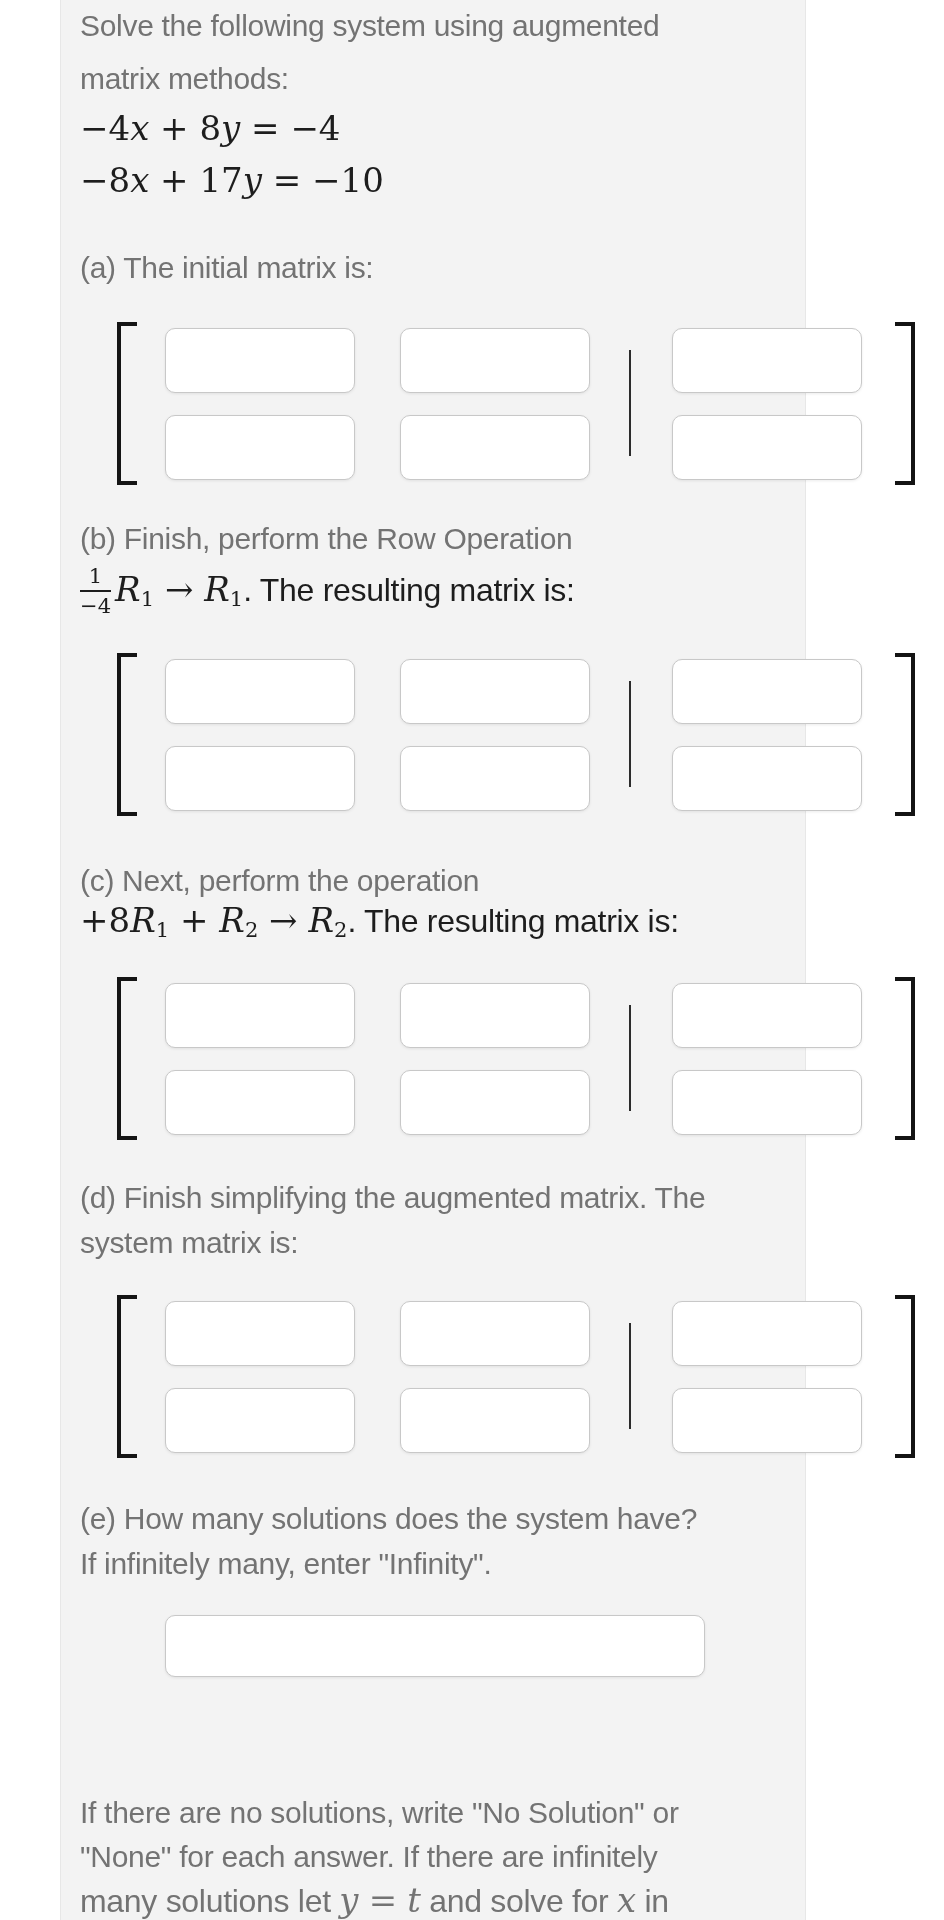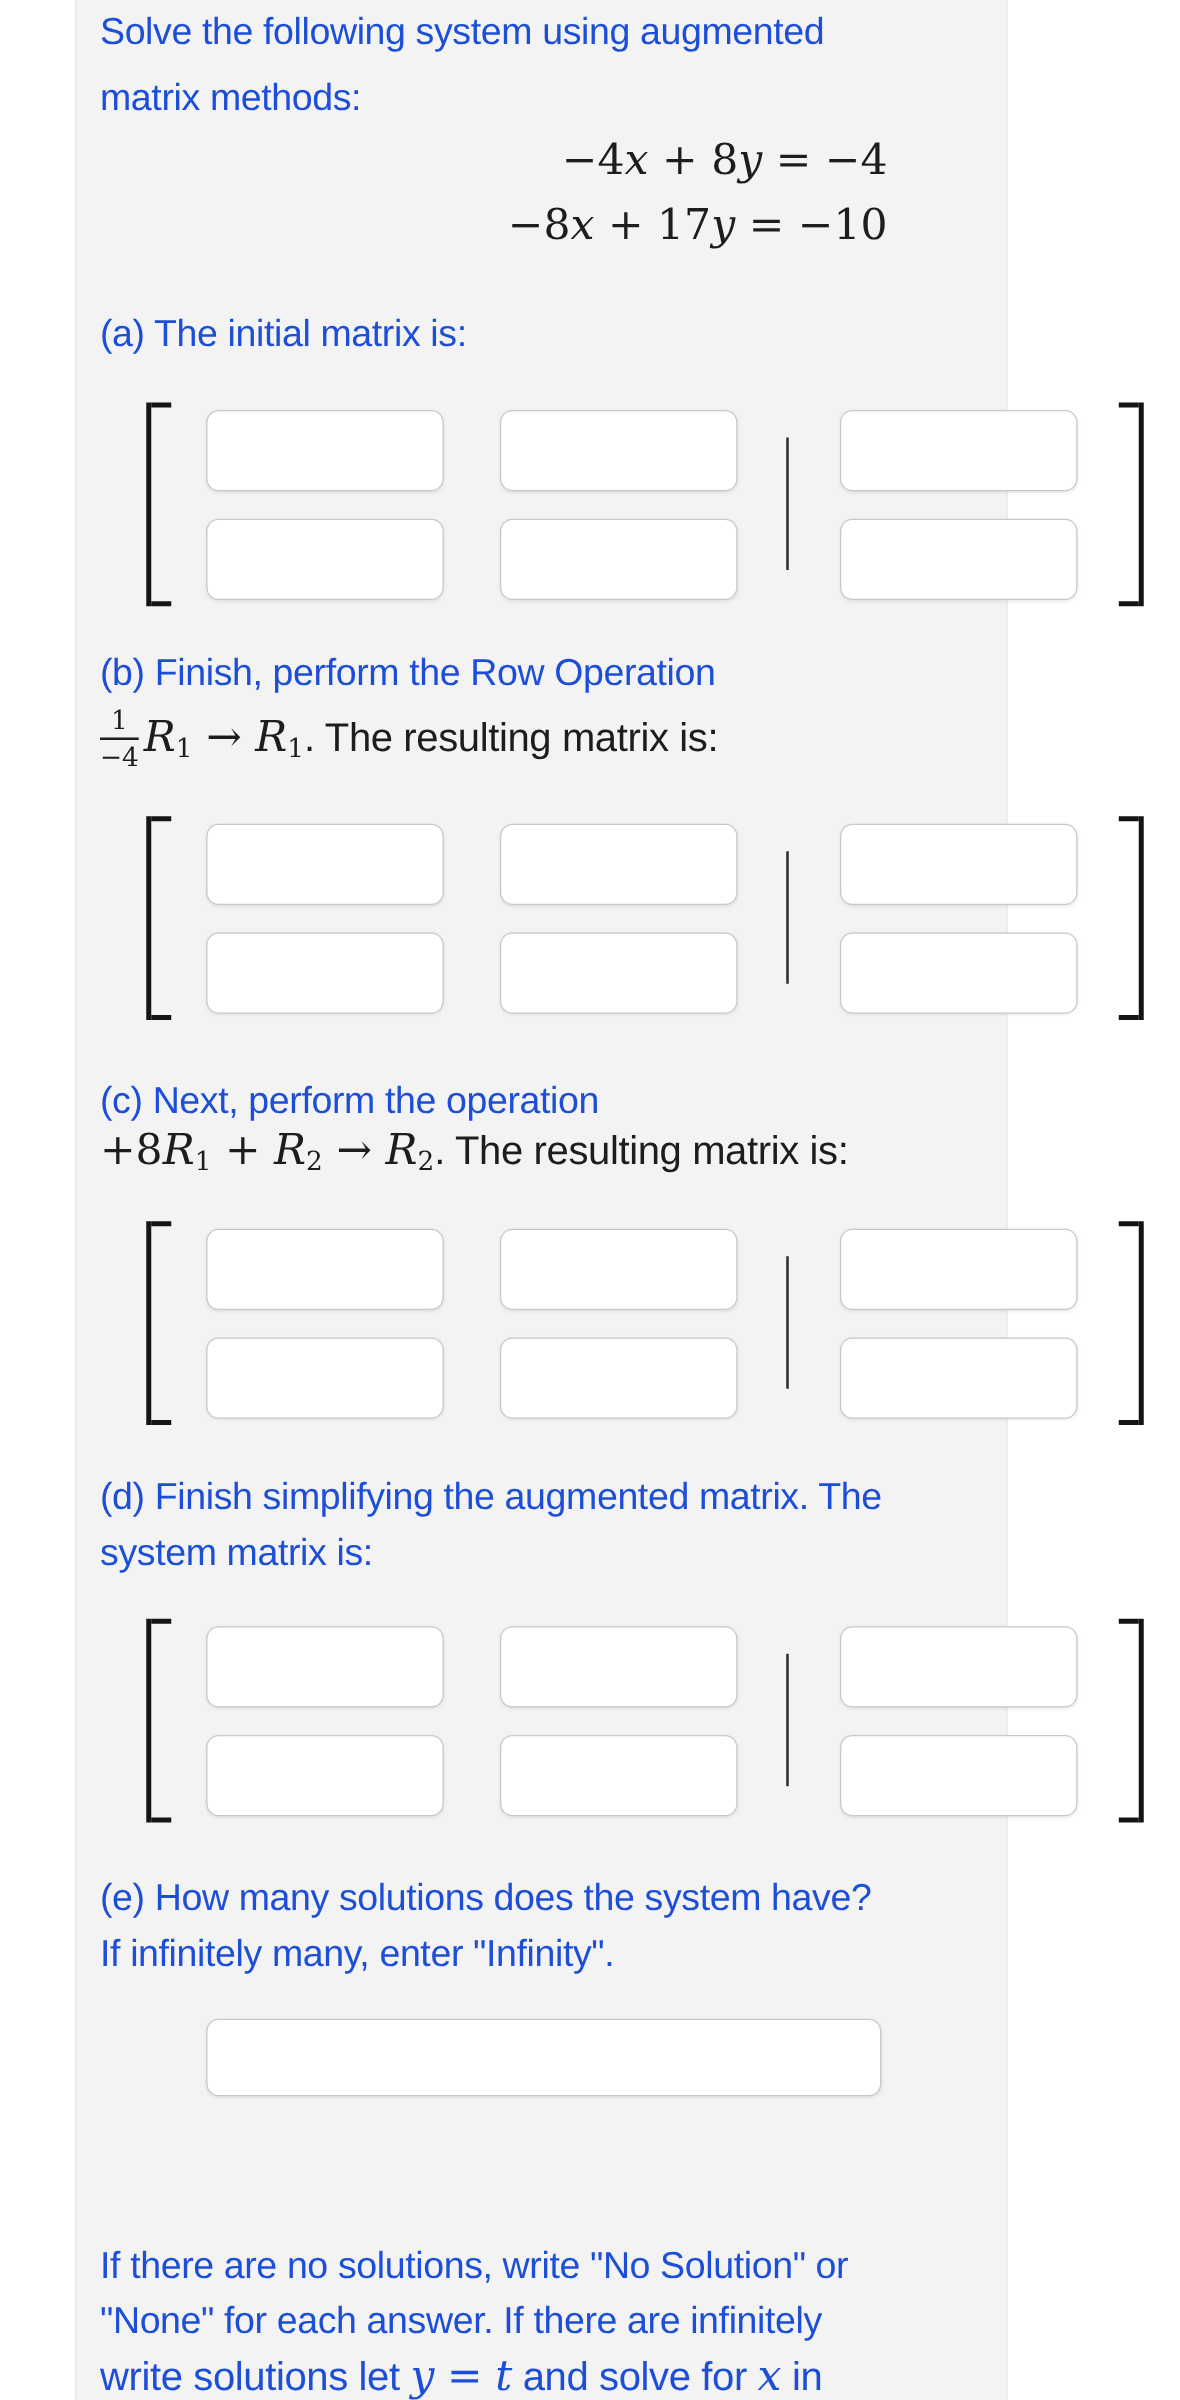--- a/index.html
+++ b/index.html
@@ -22,33 +22,33 @@
     border-left: 1px solid #e7e7e7;
     border-right: 1px solid #e7e7e7;
     box-sizing: border-box;
   }
   
   .tline {
     position: absolute; left: 80px;
     white-space: nowrap;
     font-size: 30px; letter-spacing: -0.3px;
     line-height: 45px;
-    color: #1d4ed8;
+    color: #737373;
   }
   
   .mline {
     position: absolute; left: 80px;
     white-space: nowrap;
     font-size: 34px;
     font-family: "DejaVu Serif", serif;
     color: #1d1d1d;
   }
   .eq {
     position: absolute; left: 80px; width: 630px;
-    text-align: right;
+    text-align: left;
     font-size: 34px;
     font-family: "DejaVu Serif", serif;
     color: #1d1d1d;
     white-space: nowrap;
   }
   
   .m-up { font-family: "DejaVu Serif", serif; font-style: normal; }
   .m-it { font-family: "DejaVu Serif", serif; font-style: italic; }
   .m-sub {
     font-family: "DejaVu Serif", serif; font-style: normal;
@@ -174,14 +174,14 @@
     <input type="text" class="cell c3 r2" style="">
     <div class="bracket br"></div>
   </div>
 
   <div class="tline" style="top:1496px">(e) How many solutions does the system have?</div>
   <div class="tline" style="top:1541px">If infinitely many, enter "Infinity".</div>
   <input type="text" class="wide-input" style="">
 
   <div class="tline" style="top:1790px">If there are no solutions, write "No Solution" or</div>
   <div class="tline" style="top:1834px">"None" for each answer. If there are infinitely</div>
-  <div class="tline" style="top:1878px"><span class="m-sans">write solutions let </span><span class="m-it">y</span><span class="m-up"> = </span><span class="m-it">t</span><span class="m-sans"> and solve for </span><span class="m-it">x</span><span class="m-sans"> in</span></div>
+  <div class="tline" style="top:1878px"><span class="m-sans">many solutions let </span><span class="m-it">y</span><span class="m-up"> = </span><span class="m-it">t</span><span class="m-sans"> and solve for </span><span class="m-it">x</span><span class="m-sans"> in</span></div>
 </div>
 
 </body></html>

